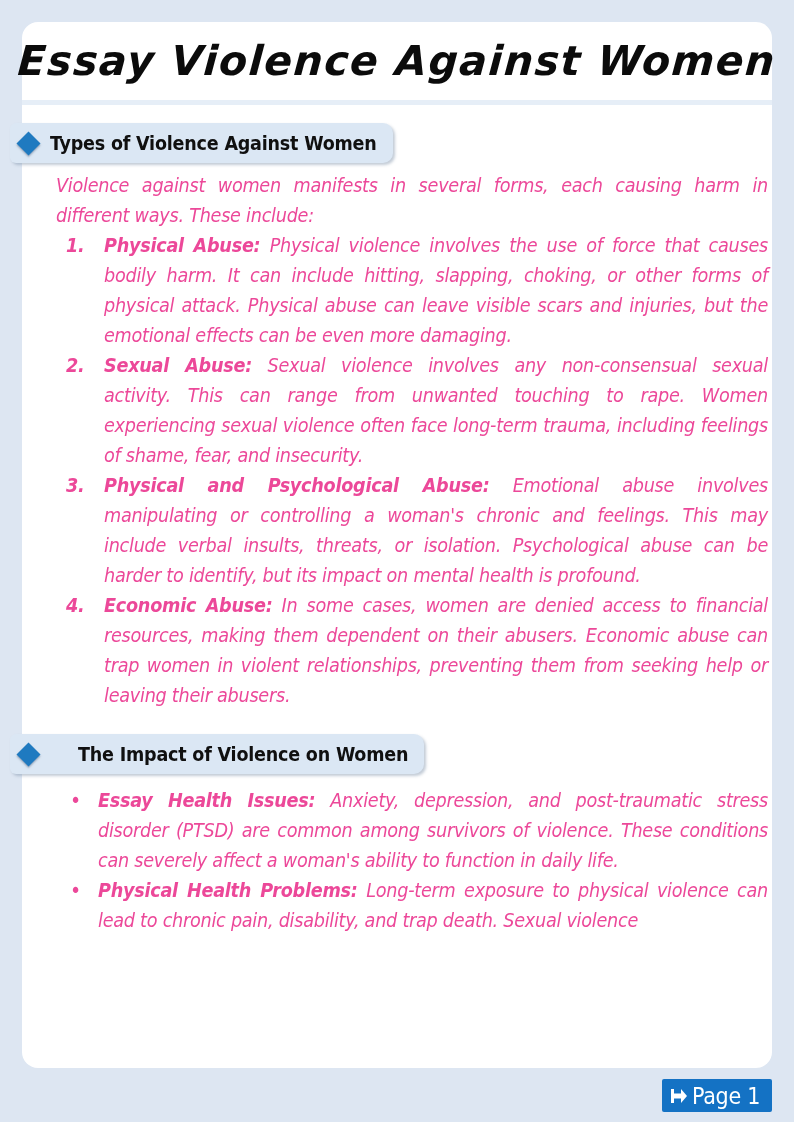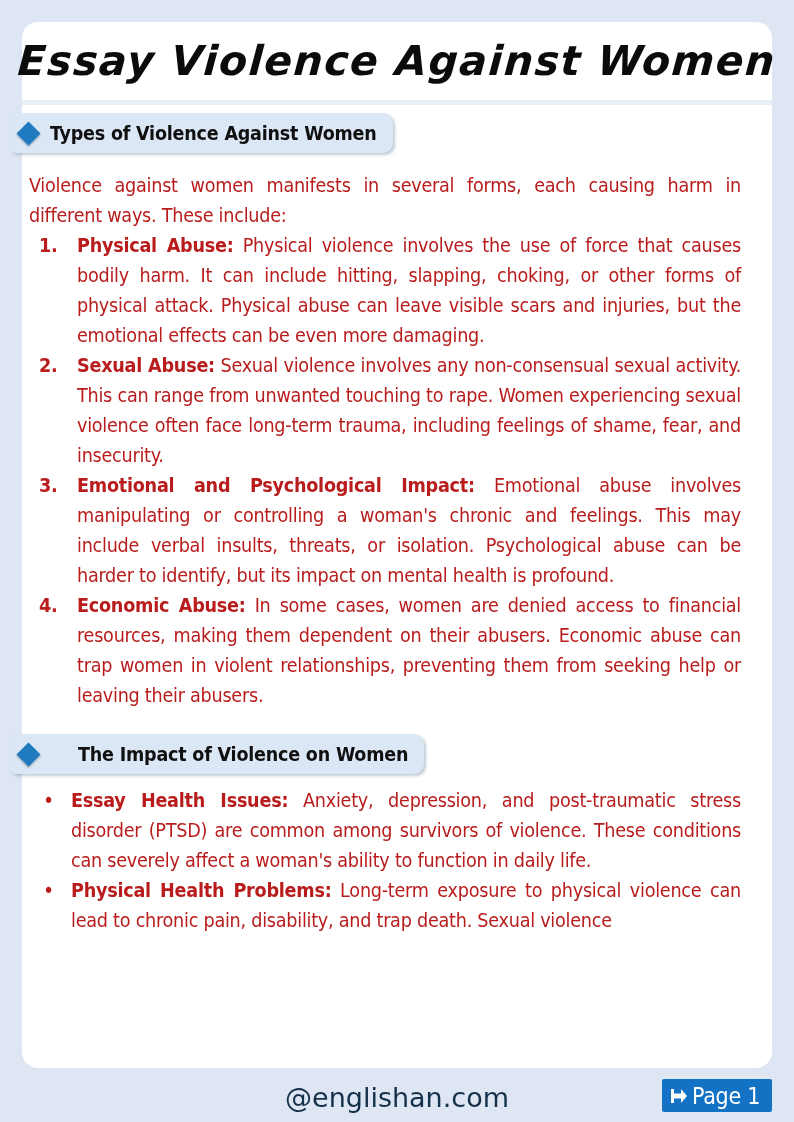--- a/index.html
+++ b/index.html
@@ -76,21 +76,21 @@
     display: flex;
     align-items: center;
     height: 40px;
     background: #dbe7f4;
     border-radius: 6px 10px 10px 6px;
     box-shadow: 2px 2px 3px rgba(120,140,165,0.45);
     padding: 0 16px 0 10px;
     box-sizing: border-box;
     z-index: 5;
   }
-  .section-head.s1 { top: 113px; }
+  .section-head.s1 { top: 123px; }
   .section-head.s2 { top: 734px; gap: 28px; }
 
   .diamond {
     width: 17px;
     height: 17px;
     background: #1f7ac0;
     transform: rotate(45deg);
     flex: 0 0 auto;
     margin-right: 13px;
     box-shadow: 1px 1px 2px rgba(90,110,135,0.55);
@@ -100,24 +100,25 @@
     font-size: 19.5px;
     font-weight: 700;
     color: #101010;
     white-space: nowrap;
     letter-spacing: -0.2px;
   }
 
   
   .content {
     position: absolute;
-    left: 7px;
+    left: 34px;
     width: 712px;
     font-family: "DejaVu Sans Condensed", "Liberation Sans Narrow", "Liberation Sans", sans-serif;
-    color: #b91c1c;
+    color: #ec4899;
+    font-style: italic;
   }
   .content.c1 { top: 66px; }
   .content.c2 { top: 681px; }
 
   .intro {
     font-size: 19.6px;
     line-height: 30px;
     text-align: justify;
     text-justify: inter-word;
     margin: 0 0 0 0;
@@ -226,21 +227,21 @@
         <li class="item">
           <span class="marker">1.</span>
           <span class="body-text"><span class="lead">Physical Abuse:</span><span class="rest"> Physical violence involves the use of force that causes bodily harm. It can include hitting, slapping, choking, or other forms of physical attack. Physical abuse can leave visible scars and injuries, but the emotional effects can be even more damaging.</span></span>
         </li>
         <li class="item">
           <span class="marker">2.</span>
           <span class="body-text"><span class="lead">Sexual  Abuse:</span><span class="rest"> Sexual violence involves any non-consensual sexual activity. This can range from unwanted touching to rape. Women experiencing sexual violence often face long-term trauma, including feelings of shame, fear, and insecurity.</span></span>
         </li>
         <li class="item">
           <span class="marker">3.</span>
-          <span class="body-text"><span class="lead">Emotional and Psychological Impact:</span><span class="rest"> Emotional abuse involves manipulating or controlling a woman's chronic and feelings. This may include verbal insults, threats, or isolation. Psychological abuse can be harder to identify, but its impact on mental health is profound.</span></span>
+          <span class="body-text"><span class="lead">Physical and Psychological Abuse:</span><span class="rest"> Emotional abuse involves manipulating or controlling a woman's chronic and feelings. This may include verbal insults, threats, or isolation. Psychological abuse can be harder to identify, but its impact on mental health is profound.</span></span>
         </li>
         <li class="item">
           <span class="marker">4.</span>
           <span class="body-text"><span class="lead">Economic Abuse:</span><span class="rest"> In some cases, women are denied access to financial resources, making them dependent on their abusers. Economic abuse can trap women in violent relationships, preventing them from seeking help or leaving their abusers.</span></span>
         </li>
       </ol>
     </div>
 
     <div class="content c2">
       <ul class="items">
@@ -260,23 +261,20 @@
   <div class="section-head s1">
     <span class="diamond"></span>
     <span class="section-title">Types of Violence Against Women</span>
   </div>
 
   <div class="section-head s2">
     <span class="diamond"></span>
     <span class="section-title">The Impact of Violence on Women</span>
   </div>
 
-  <div class="footer">
-    <span class="site-credit">@englishan.com</span>
-  </div>
 
   <div class="page-badge">
     <svg class="arrow" viewBox="0 0 18 20" aria-hidden="true">
       <path d="M1 3 L1 17 L4 17 L4 12.5 L11 12.5 L11 17 L17 10 L11 3 L11 7.5 L4 7.5 L4 3 Z" fill="#ffffff"></path>
     </svg>
     <span class="page-label">Page 1</span>
   </div>
 
 </div>
 

